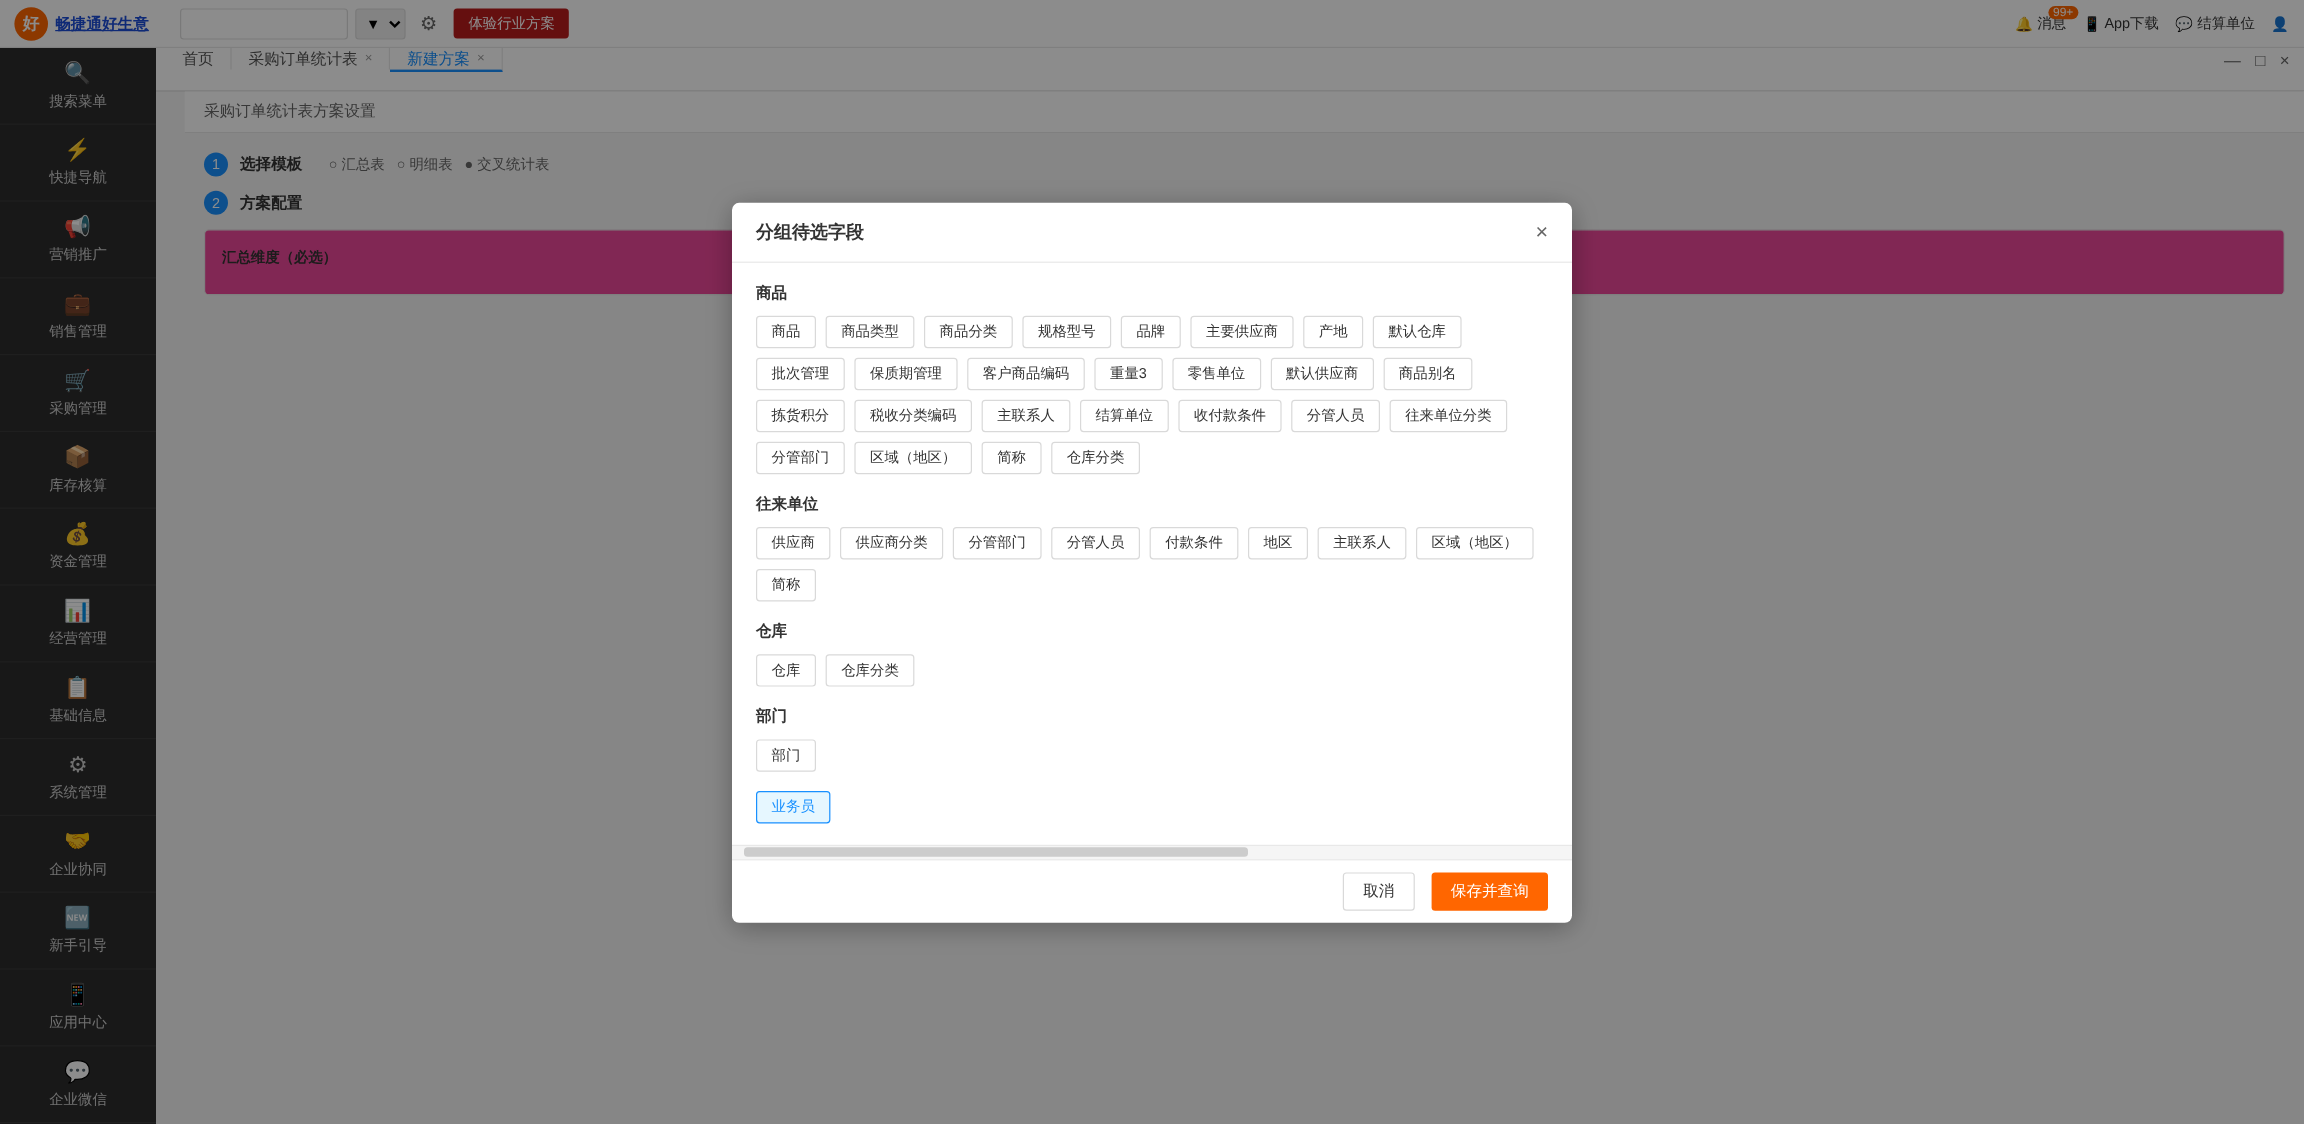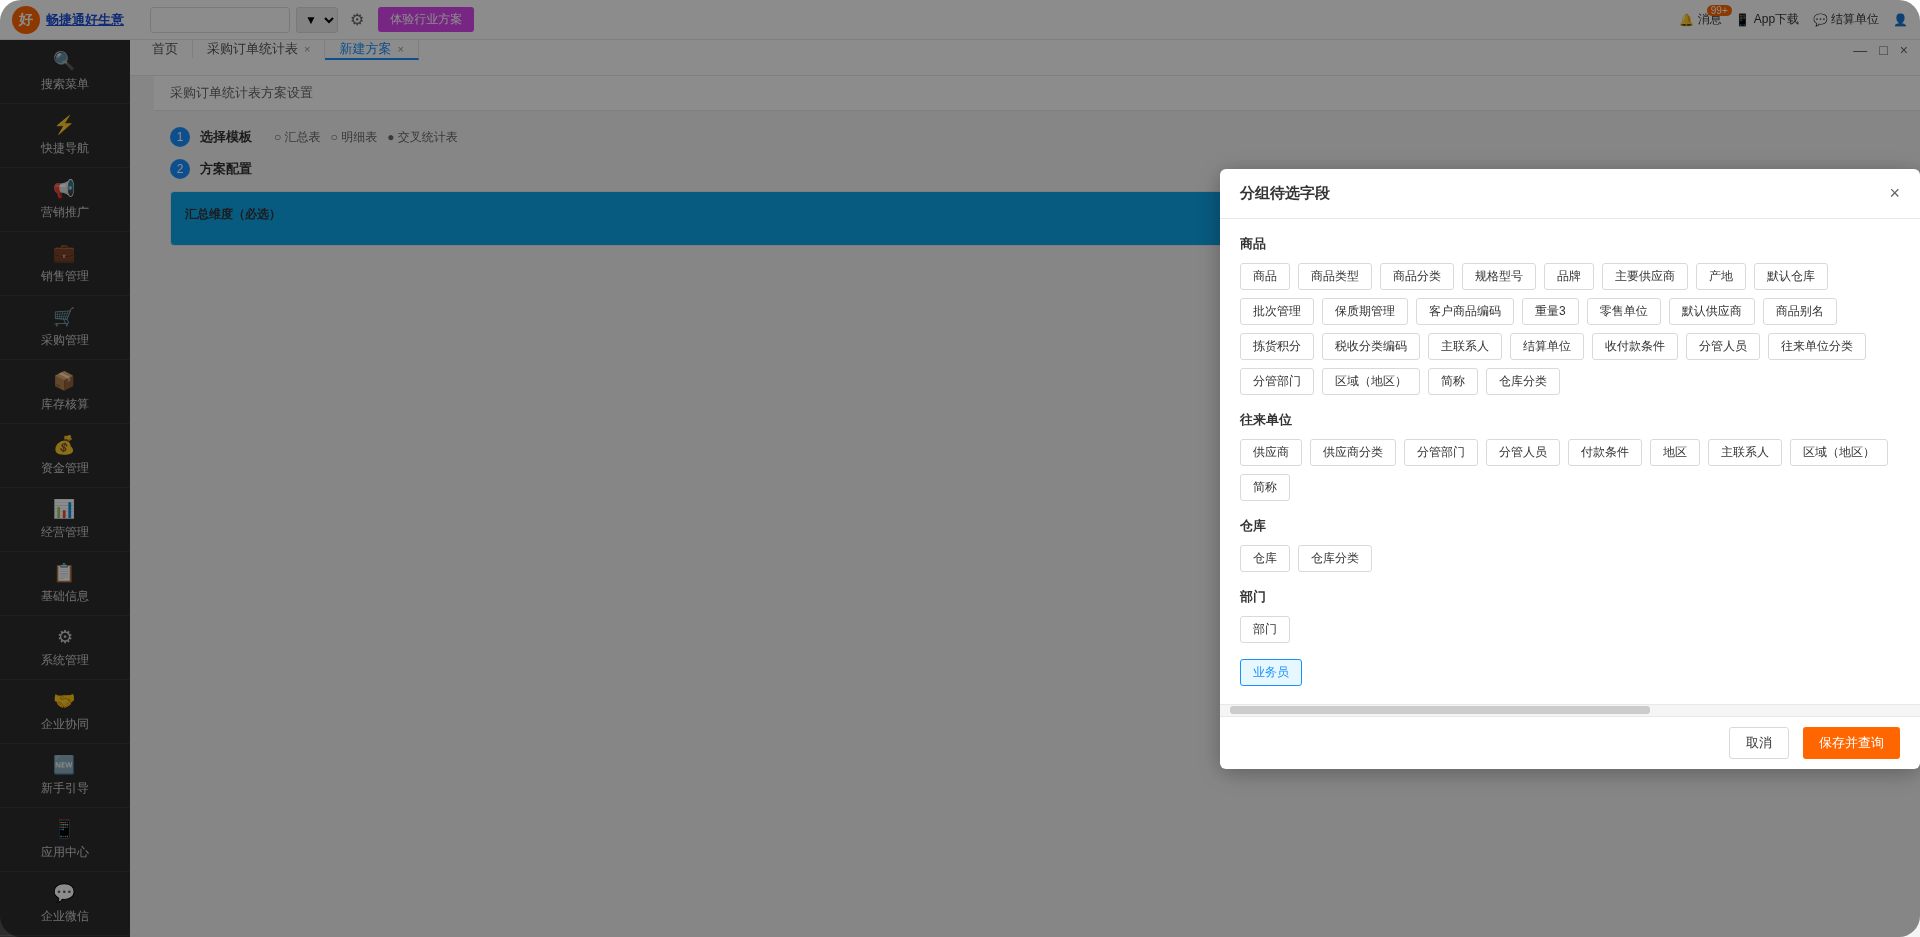--- a/index.html
+++ b/index.html
@@ -34,21 +34,21 @@
     .top-search {
       display: flex; align-items: center; gap: 6px; margin-left: 8px;
     }
     .top-search input {
       width: 160px; height: 26px; border: 1px solid #ddd; border-radius: 3px; padding: 0 8px; font-size: 12px;
     }
     .top-search select {
       height: 26px; border: 1px solid #ddd; border-radius: 3px; font-size: 12px; padding: 0 4px;
     }
     .btn-experience {
-      background: #d946ef; color: #fff; border: none; border-radius: 3px; padding: 4px 12px; font-size: 12px; cursor: pointer; margin-left: 8px;
+      background: #b91c1c; color: #fff; border: none; border-radius: 3px; padding: 4px 12px; font-size: 12px; cursor: pointer; margin-left: 8px;
     }
     .gear-btn { background: none; border: none; cursor: pointer; font-size: 16px; color: #666; margin-left: 6px; }
     .top-right {
       margin-left: auto;
       display: flex; align-items: center; gap: 14px; font-size: 12px; color: #333;
     }
     .badge-btn { position: relative; cursor: pointer; display: flex; align-items: center; gap: 3px; }
     .badge { background: #f60; color: #fff; border-radius: 8px; padding: 0 4px; font-size: 10px; position: absolute; top: -6px; right: -10px; }
 
     
@@ -106,21 +106,21 @@
       padding: 8px 16px;
       border-bottom: 1px solid #e8e8e8;
       font-size: 13px; color: #666;
     }
 
     
     .overlay {
       position: fixed; top: 0; left: 0; right: 0; bottom: 0;
       background: rgba(0,0,0,0.45);
       z-index: 200;
-      display: flex; align-items: center; justify-content: flex-end; border-radius: 21px;
+      display: flex; align-items: center; justify-content: center;
     }
 
     
     .modal {
       background: #fff;
       border-radius: 6px;
       width: 700px;
       max-height: 600px;
       display: flex; flex-direction: column;
       box-shadow: 0 4px 24px rgba(0,0,0,0.3);
@@ -163,21 +163,21 @@
     .bg-content {
       padding: 16px;
     }
     .step-row { display: flex; align-items: center; gap: 10px; margin-bottom: 12px; }
     .step-badge {
       background: #1890ff; color: #fff; border-radius: 50%;
       width: 20px; height: 20px; display: flex; align-items: center; justify-content: center;
       font-size: 12px; flex-shrink: 0;
     }
     .step-label { font-size: 13px; font-weight: bold; color: #333; }
-    .config-section { background: #0ea5e9; border: 1px solid #e8e8e8; border-radius: 4px; padding: 14px; margin-bottom: 10px; }
+    .config-section { background: #ec4899; border: 1px solid #e8e8e8; border-radius: 4px; padding: 14px; margin-bottom: 10px; }
 
     
     .modal-body::-webkit-scrollbar { width: 6px; }
     .modal-body::-webkit-scrollbar-track { background: #f1f1f1; }
     .modal-body::-webkit-scrollbar-thumb { background: #ccc; border-radius: 3px; }
 
     
     .modal-hscroll {
       height: 12px;
       background: #f5f5f5;

